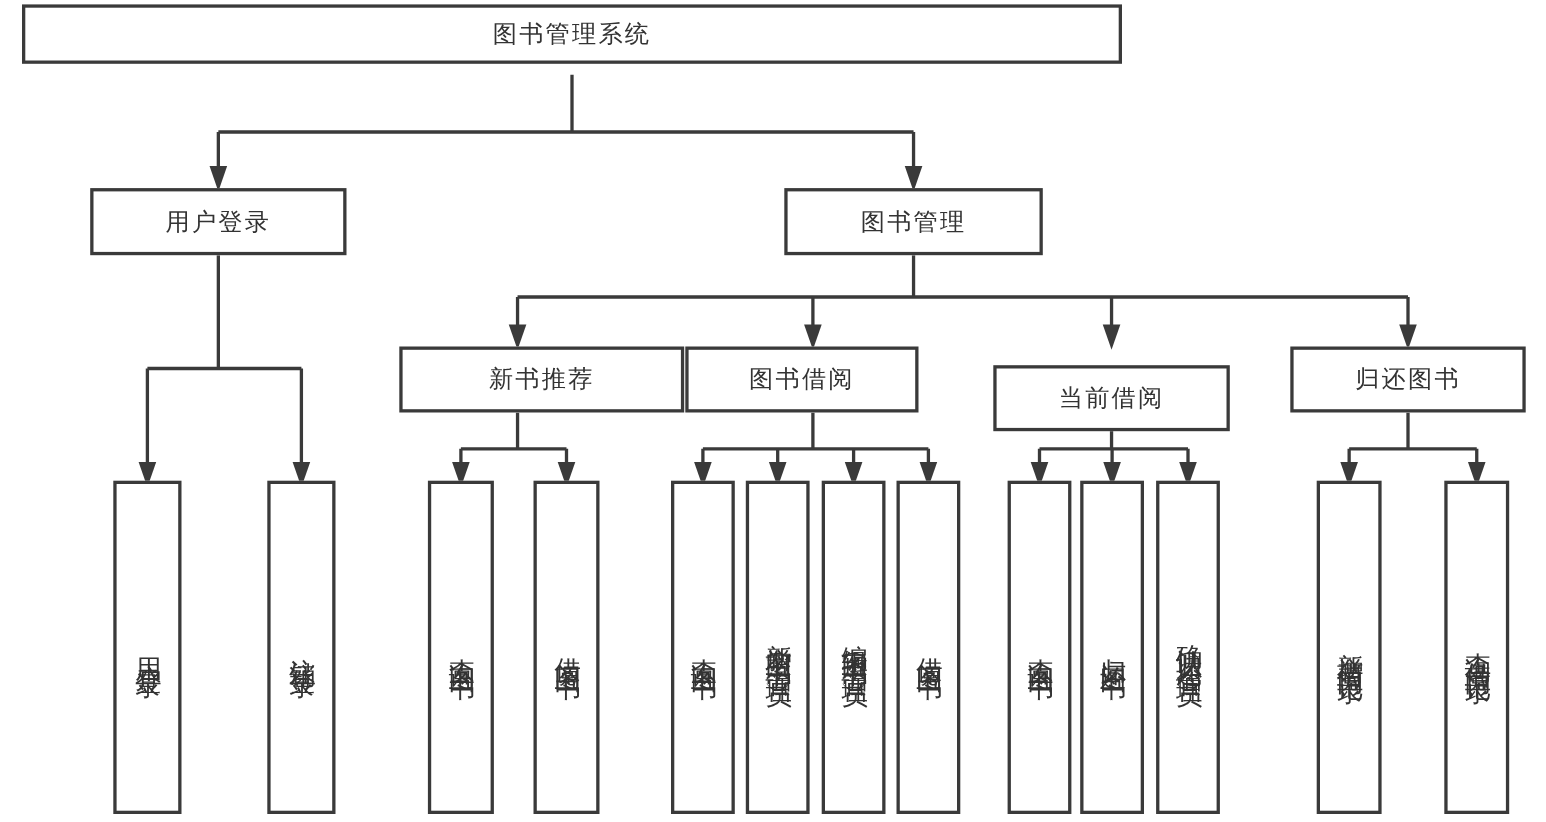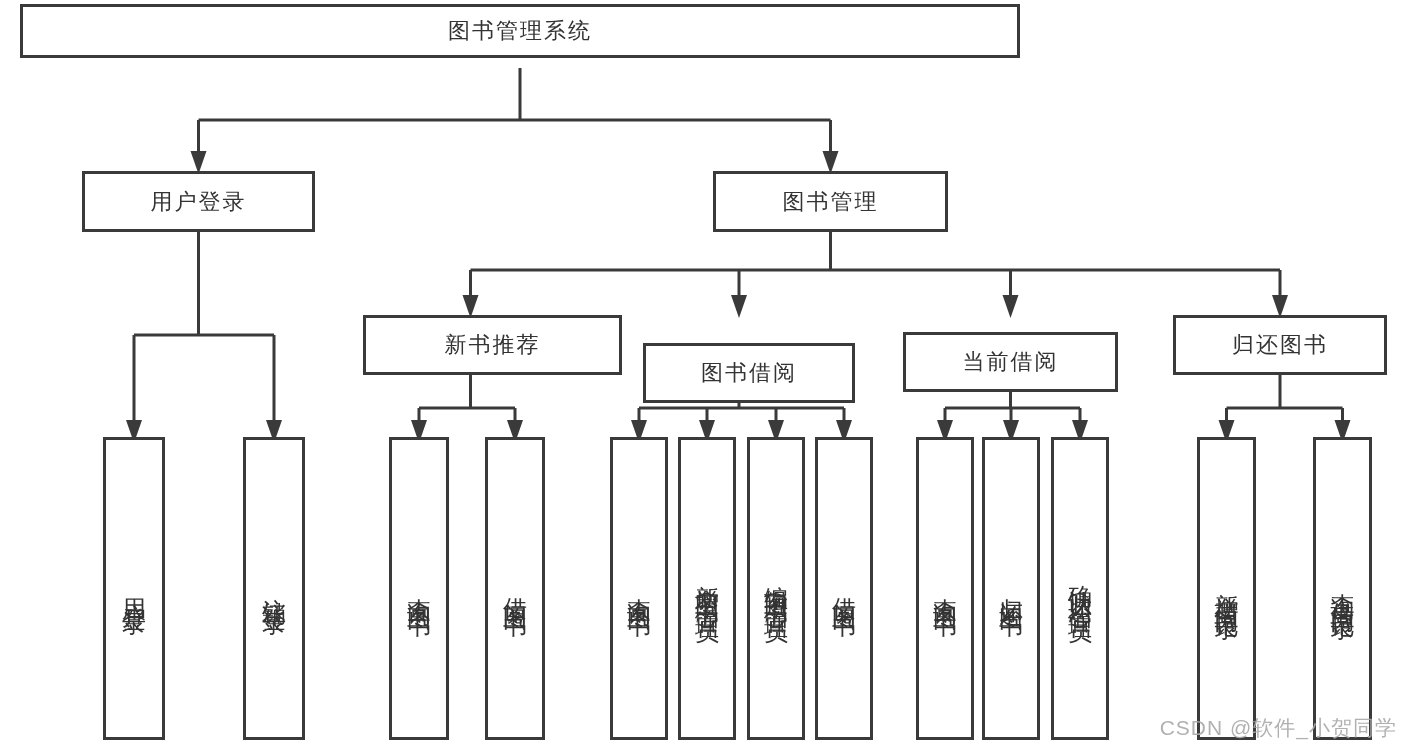--- a/index.html
+++ b/index.html
@@ -38,21 +38,21 @@
     font-size:24px;letter-spacing:5px;color:var(--text);
     line-height:1;
   }
   
   .n-root{left:20px;top:4px;width:1000px;height:54px;align-items:center;}
   
   .n-l2a{left:82px;top:171px;width:233px;height:61px;}
   .n-l2b{left:713px;top:171px;width:235px;height:61px;}
   
   .n-l3a{left:363px;top:315px;width:259px;height:60px;}
-  .n-l3b{left:643px;top:315px;width:212px;height:60px;margin-top:28px;}
+  .n-l3b{left:623px;top:315px;width:212px;height:60px;}
   .n-l3c{left:903px;top:332px;width:215px;height:60px;}
   .n-l3d{left:1173px;top:315px;width:214px;height:60px;}
   
   .leaf{top:437px;height:303px;}
   .n-f1{left:103px;width:62px;}
   .n-f2{left:243px;width:62px;}
   .n-f3{left:389px;width:60px;}
   .n-f4{left:485px;width:60px;}
   .n-f5{left:610px;width:58px;}
   .n-f6{left:678px;width:58px;}
@@ -176,14 +176,13 @@
     <span>确认归还（管理员）</span>
   </div>
 
   <div class="box box-v leaf n-f12">
     <span>新增借阅记录</span>
   </div>
   <div class="box box-v leaf n-f13">
     <span>查询借阅记录</span>
   </div>
 
-  <div class="watermark">CSDN @软件_小贺同学</div>
 </div>
 
 </body></html>

